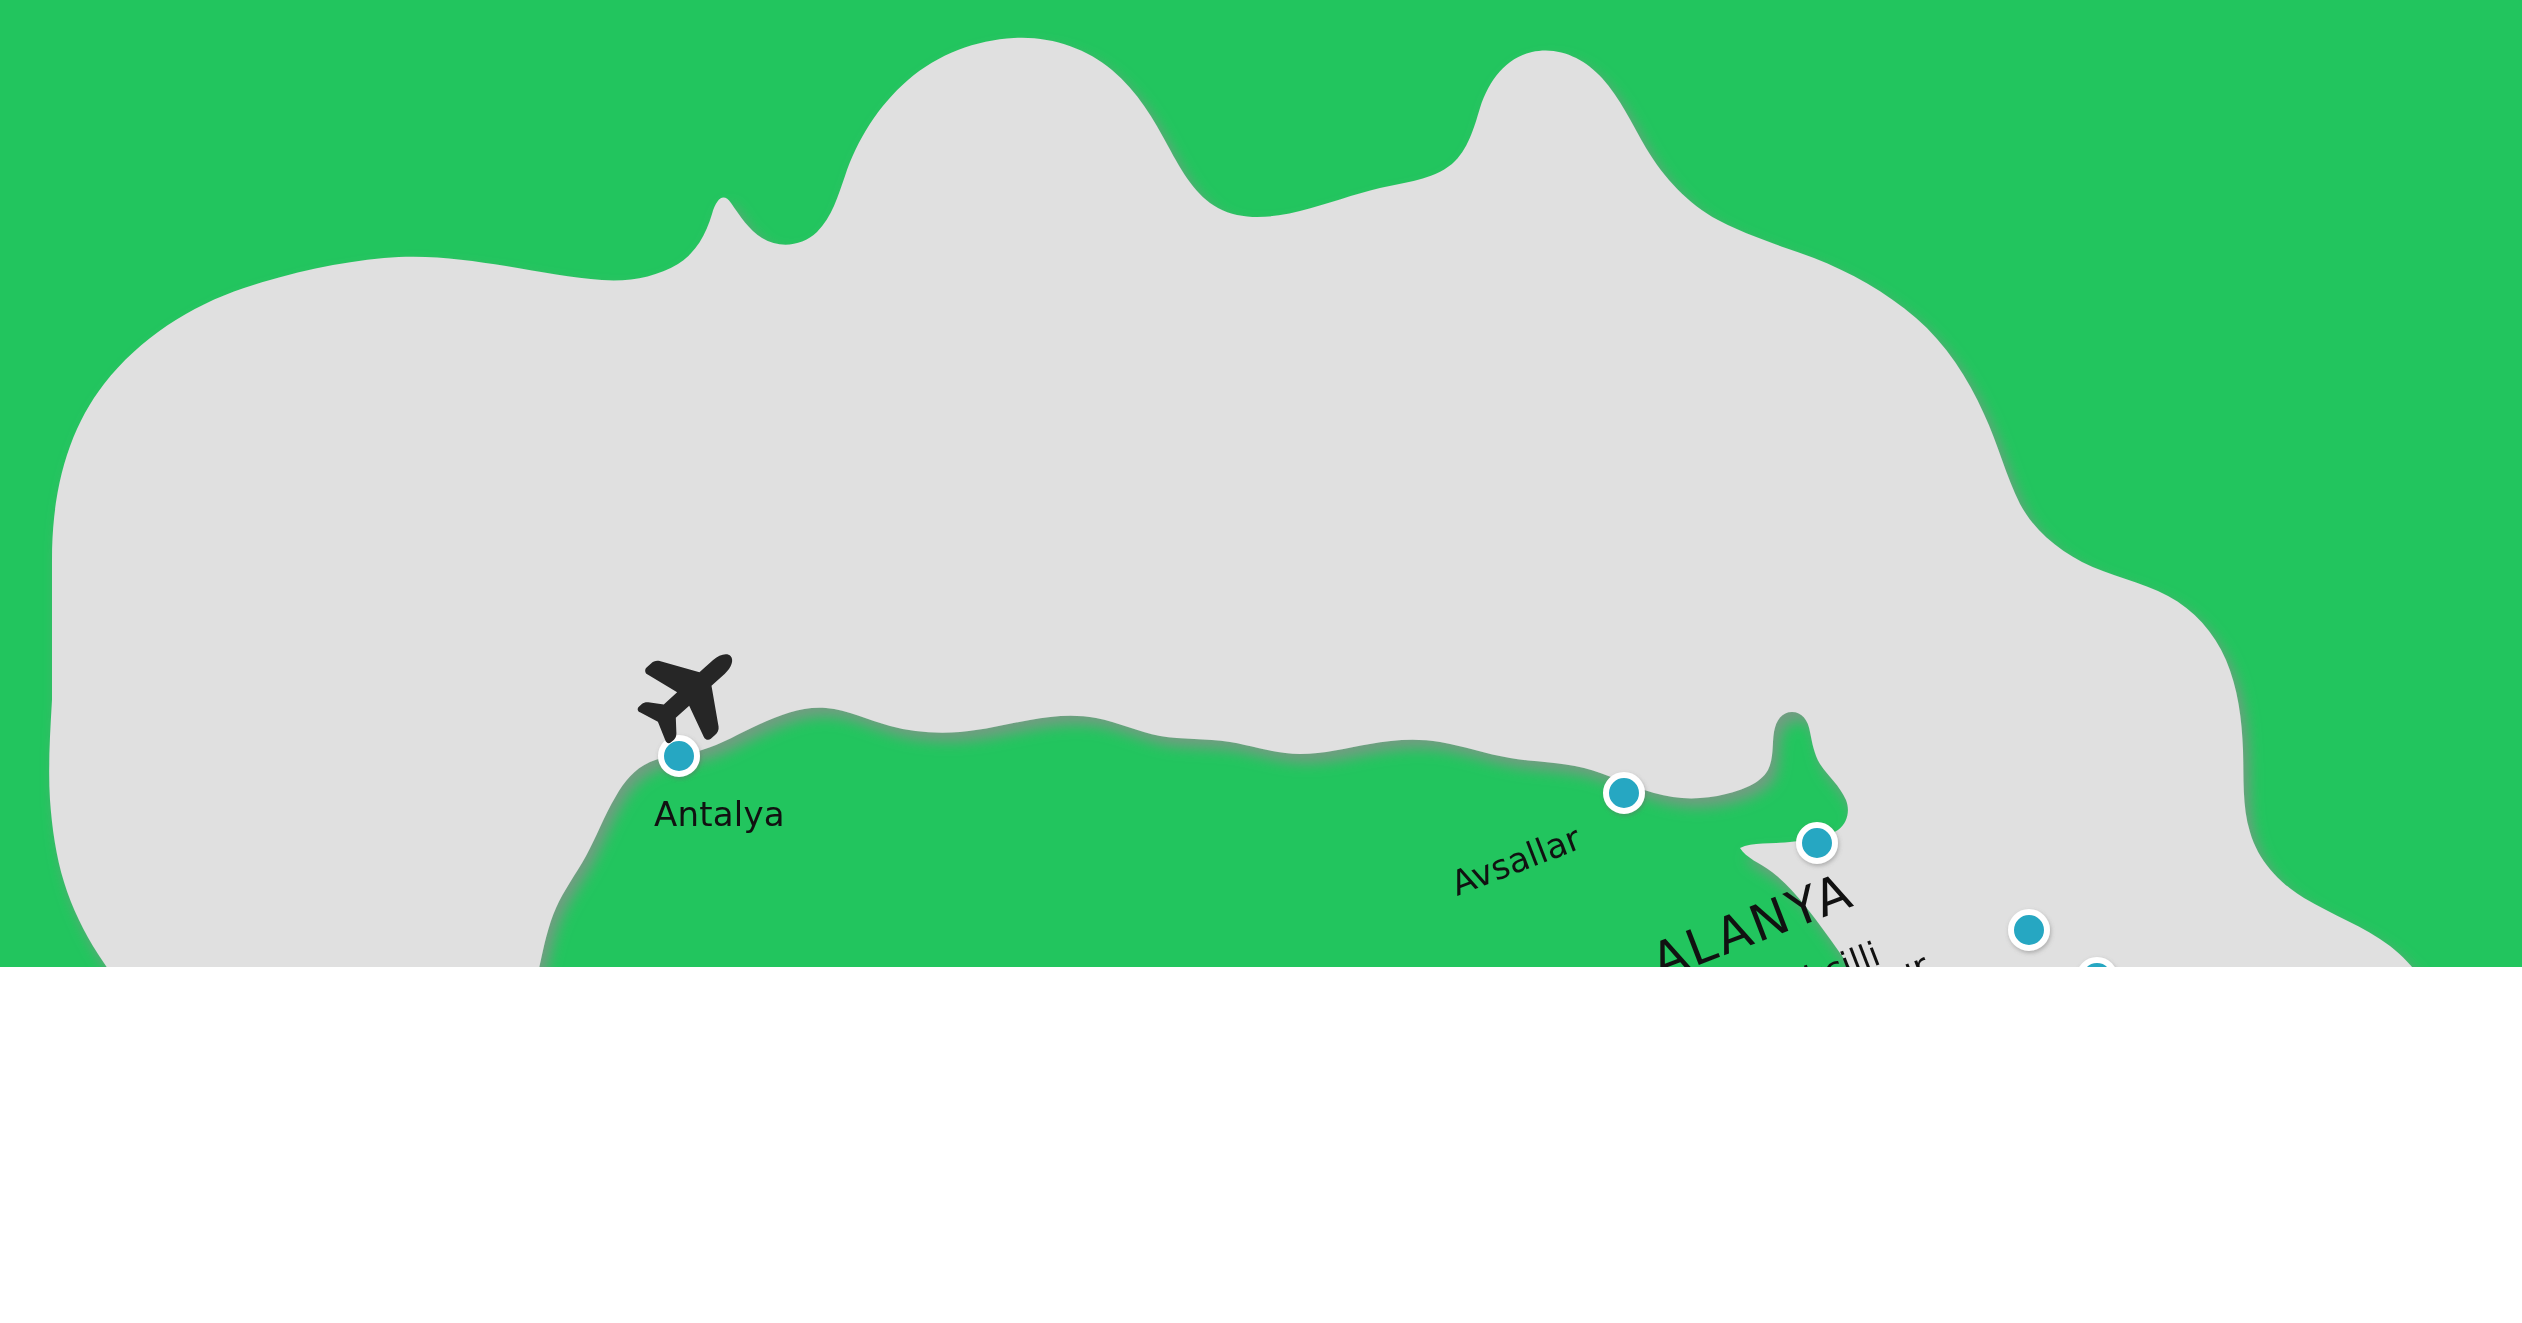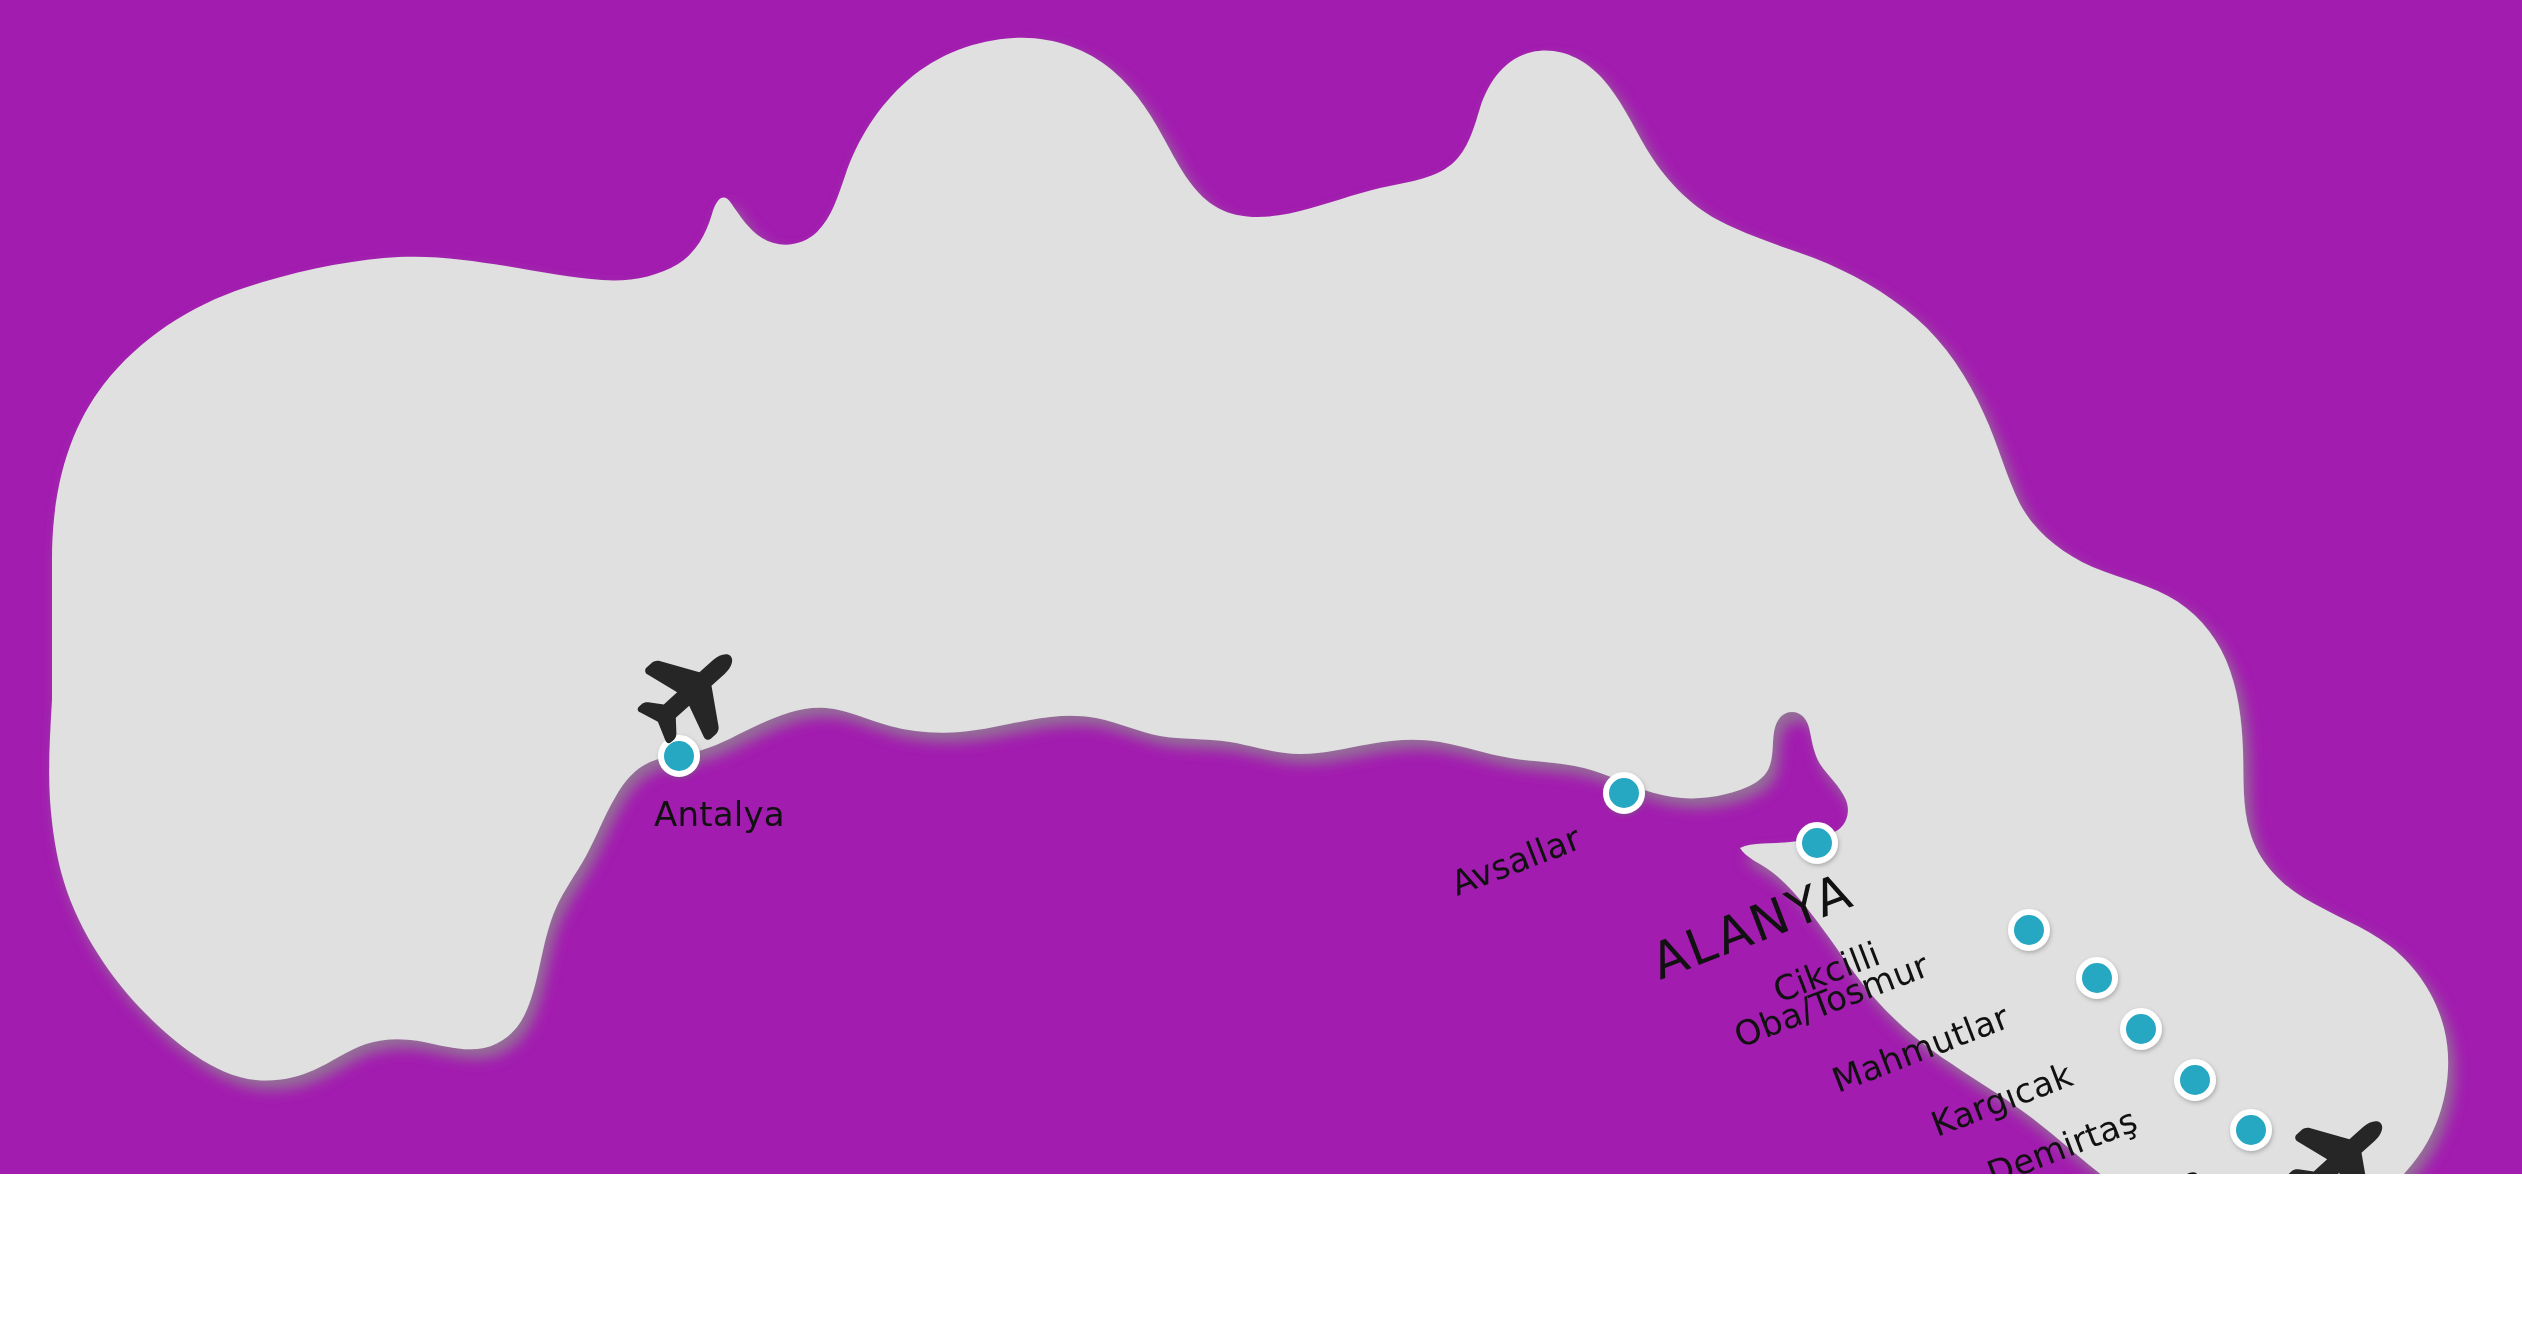--- a/index.html
+++ b/index.html
@@ -7,22 +7,22 @@
     margin: 0;
     padding: 0;
     background: #ffffff;
   }
   body {
     font-family: "DejaVu Sans", sans-serif;
   }
   #map-root {
     position: relative;
     width: 2522px;
-    height: 1174px;
-    background: #a21caf;
+    height: 967px;
+    background: #22c55e;
     overflow: hidden;
     text-align: right;
   }
   #map-svg {
     position: absolute;
     top: 0;
     left: 0;
     width: 2522px;
     height: 1323px;
     display: block;

